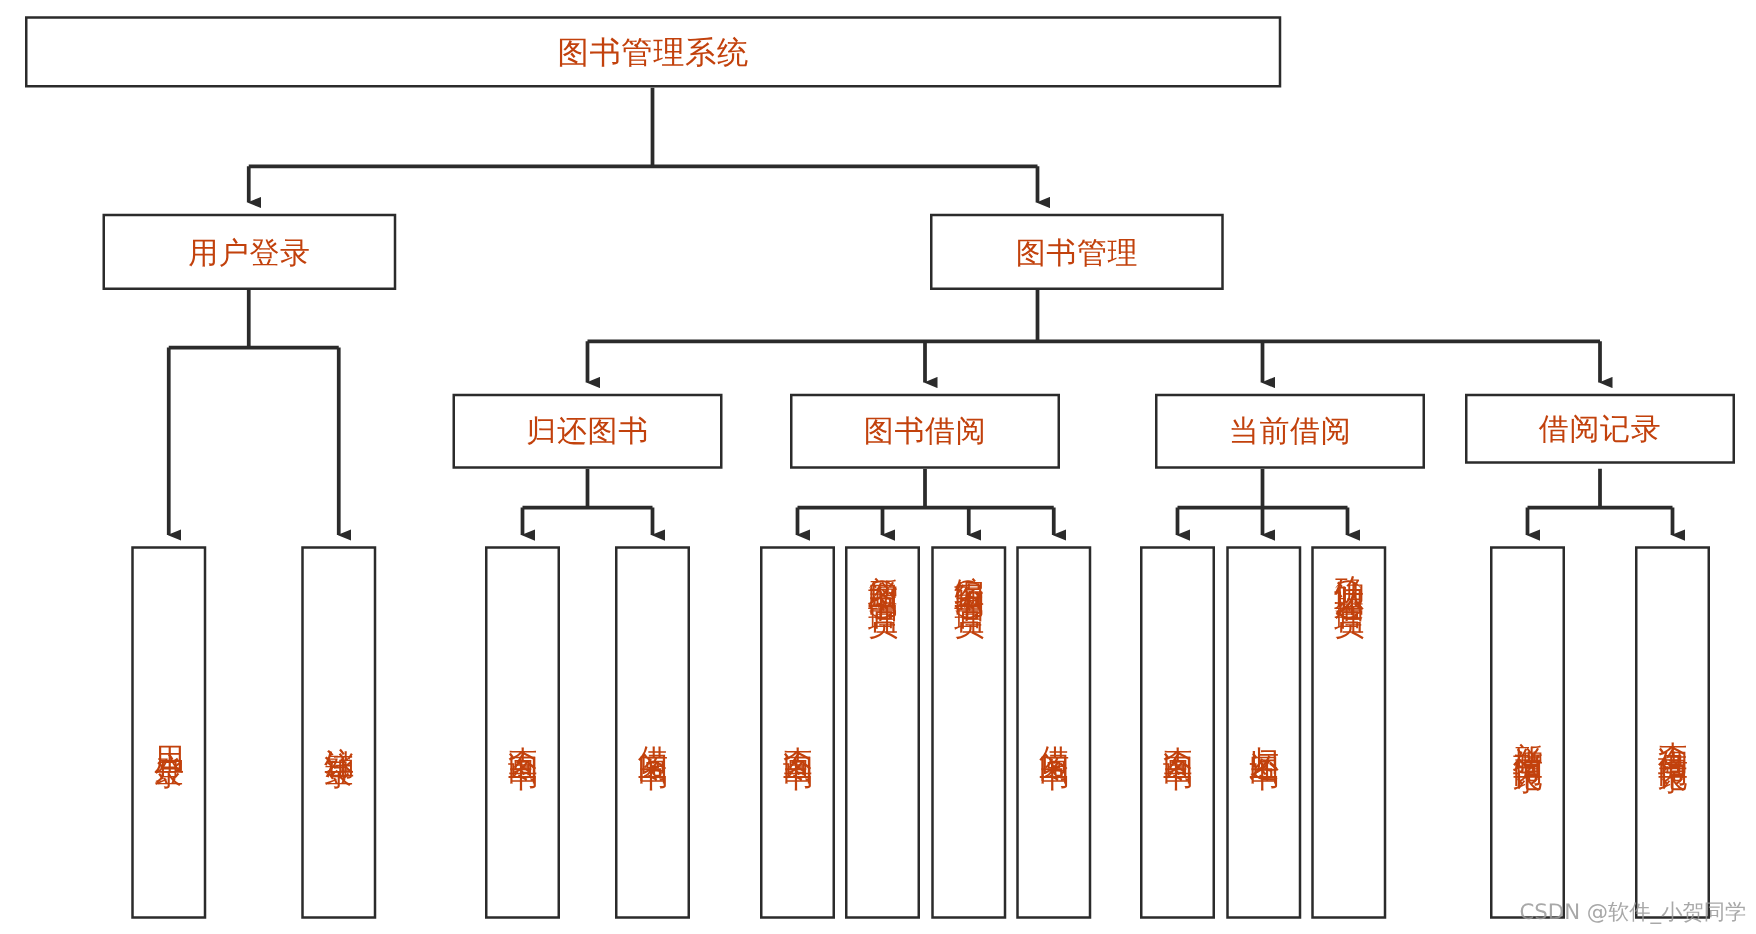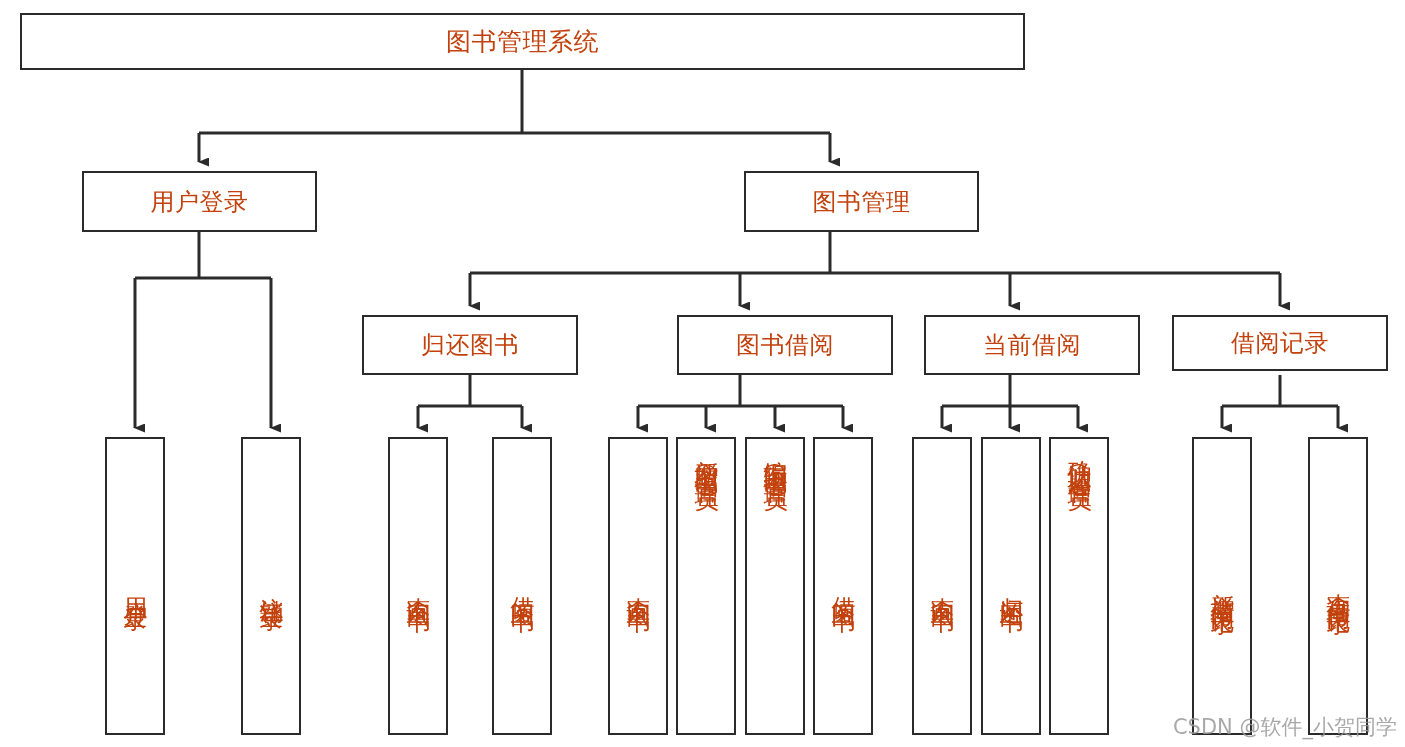--- a/index.html
+++ b/index.html
@@ -54,21 +54,21 @@
   .leaf-box {
     align-items: flex-start;
     justify-content: center;
     padding-top: 2px;
   }
   .leaf-box.center-text { align-items: center; padding-top: 0; }
   #watermark {
     position: absolute;
     right: 8px;
     bottom: 6px;
-    font-size: 21px;
+    font-size: 17px;
     color: #9a9a9a;
     opacity: 0.85;
     white-space: nowrap;
     pointer-events: none;
   }
 </style>
 </head>
 <body>
 
 <div id="canvas">
@@ -130,21 +130,21 @@
   <div class="node-box level-2" style="left:82px; top:171px; width:235px; height:61px;">
     <span class="node-label">用户登录</span>
   </div>
   <div class="node-box level-2" style="left:744px; top:171px; width:235px; height:61px;">
     <span class="node-label">图书管理</span>
   </div>
 
   <div class="node-box level-3" style="left:362px; top:315px; width:216px; height:60px;">
     <span class="node-label">归还图书</span>
   </div>
-  <div class="node-box level-3" style="left:632px; top:315px; width:216px; height:60px;margin-left:45px;">
+  <div class="node-box level-3" style="left:632px; top:315px; width:216px; height:60px;">
     <span class="node-label">图书借阅</span>
   </div>
   <div class="node-box level-3" style="left:924px; top:315px; width:216px; height:60px;">
     <span class="node-label">当前借阅</span>
   </div>
   <div class="node-box level-3" style="left:1172px; top:315px; width:216px; height:56px;">
     <span class="node-label">借阅记录</span>
   </div>
 
   <div class="node-box leaf-box center-text" style="left:105px; top:437px; width:60px; height:298px;">

